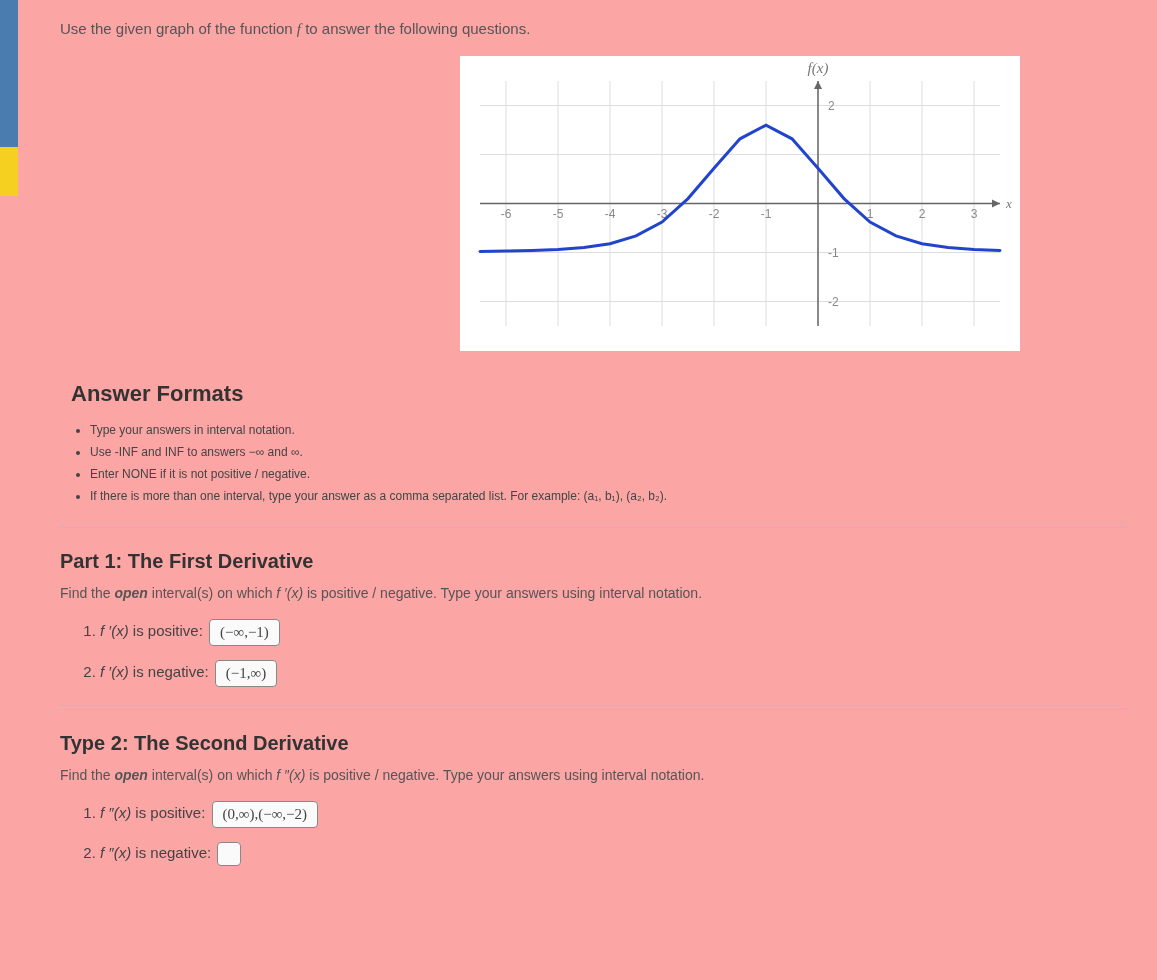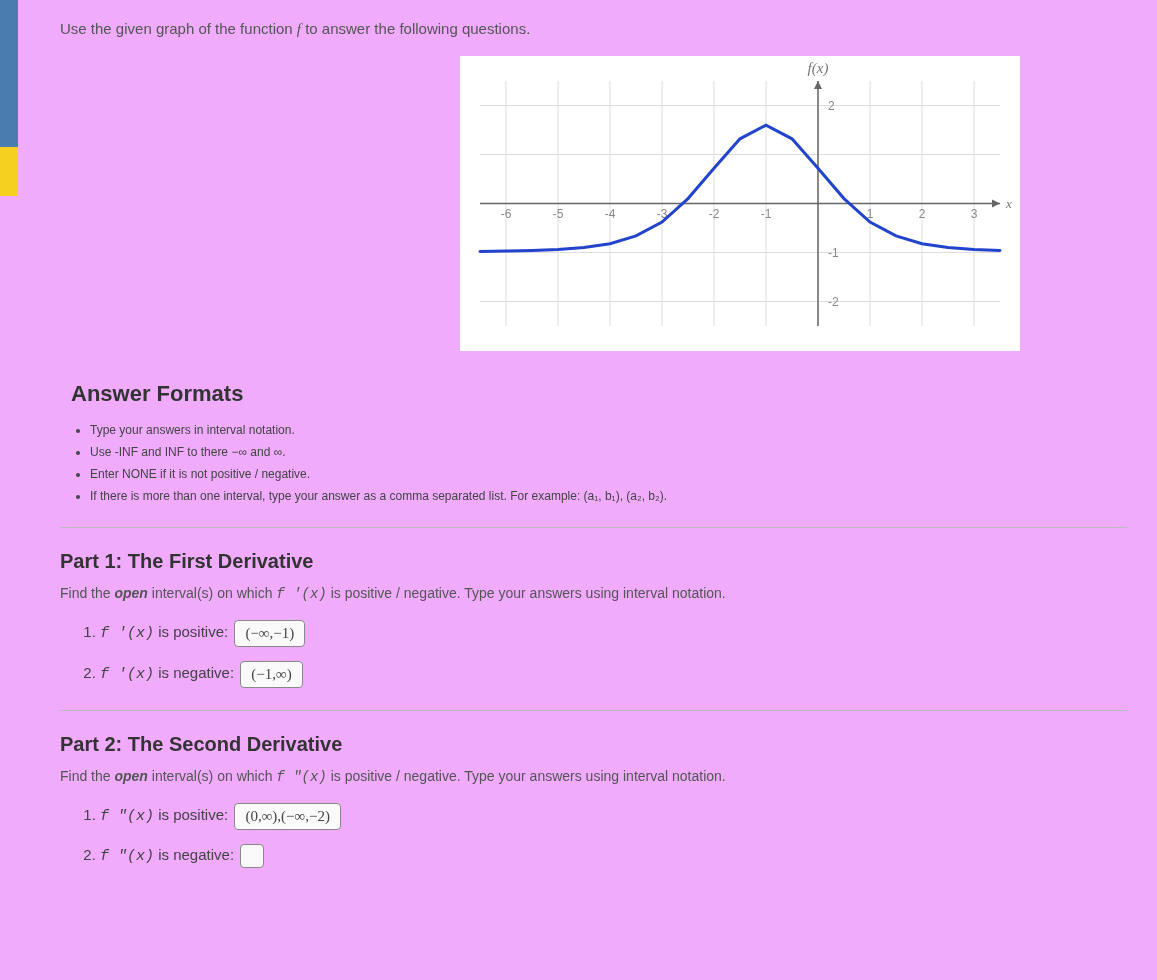--- a/index.html
+++ b/index.html
@@ -8,21 +8,21 @@
       padding: 0;
     }
     body {
       font-family: Arial, Helvetica, sans-serif;
       background: #e8e8e8;
       padding: 0;
       width: 1157px;
       color: #333;
     }
     .page {
-      background: #f0abfc;
+      background: #fca5a5;
       padding: 20px 30px 18px 60px;
       position: relative;
       min-height: 980px;
     }
     .left-strip {
       position: absolute;
       left: 0;
       top: 0;
       bottom: 0;
       width: 18px;
@@ -115,21 +115,21 @@
       vertical-align: middle;
       margin-left: 2px;
       min-height: 24px;
       min-width: 18px;
     }
     .answer-box.empty {
       width: 24px;
       height: 24px;
     }
     .fn {
-      font-family: Liberation Mono, monospace;
+      font-family: Liberation Sans, sans-serif;
       font-style: italic;
     }
   </style>
 </head>
 <body>
 
 <div class="page">
   <div class="left-strip"></div>
 
   <p class="instruction">
@@ -171,21 +171,21 @@
         <text x="368" y="53.49999999999999" fill="#888" font-size="12px" text-anchor="start">2</text>
         <text x="358" y="17" fill="#777" font-size="15px" font-style="italic" font-family="Times New Roman,serif" text-anchor="middle">f(x)</text>
         <text x="546" y="151.5" fill="#777" font-size="13px" font-style="italic" font-family="Times New Roman,serif" text-anchor="start">x</text>
         <path d="M20,195.51999999999998 L46,195.03 L72,194.54 L98,193.55999999999997 L124,191.6 L150,187.67999999999998 L176,179.84 L202,166.11999999999998 L228,142.6 L254,112.22000000000003 L280,82.82 L306,69.10000000000001 L332,82.82 L358,112.22000000000003 L384,142.6 L410,166.11999999999998 L436,179.84 L462,187.67999999999998 L488,191.6 L514,193.55999999999997 L540,194.54 " fill="none" stroke="#2244cc" stroke-width="3" stroke-linecap="round"></path>
       </svg>
   </div>
 
   <h2>Answer Formats</h2>
   <ul class="bullets">
     <li>Type your answers in interval notation.</li>
-    <li>Use -INF and INF to there −∞ and ∞.</li>
+    <li>Use -INF and INF to answers −∞ and ∞.</li>
     <li>Enter NONE if it is not positive / negative.</li>
     <li>If there is more than one interval, type your answer as a comma separated list. For example: (a₁, b₁), (a₂, b₂).</li>
   </ul>
 
   <hr class="divider">
 
   <h3>Part 1: The First Derivative</h3>
   <p class="part-desc">
     <span>Find the </span><span class="ital">open</span><span> interval(s) on which </span><span class="fn">f ′(x)</span><span> is positive / negative. Type your answers using interval notation.</span>
   </p>
@@ -195,21 +195,21 @@
       <span class="answer-box">(−∞,−1)</span>
     </li>
     <li>
       <span class="fn">f ′(x)</span><span> is negative:</span>
       <span class="answer-box">(−1,∞)</span>
     </li>
   </ol>
 
   <hr class="divider">
 
-  <h3>Part 2: The Second Derivative</h3>
+  <h3>Type 2: The Second Derivative</h3>
   <p class="part-desc">
     <span>Find the </span><span class="ital">open</span><span> interval(s) on which </span><span class="fn">f ″(x)</span><span> is positive / negative. Type your answers using interval notation.</span>
   </p>
   <ol class="questions">
     <li>
       <span class="fn">f ″(x)</span><span> is positive:</span>
       <span class="answer-box">(0,∞),(−∞,−2)</span>
     </li>
     <li>
       <span class="fn">f ″(x)</span><span> is negative:</span>

